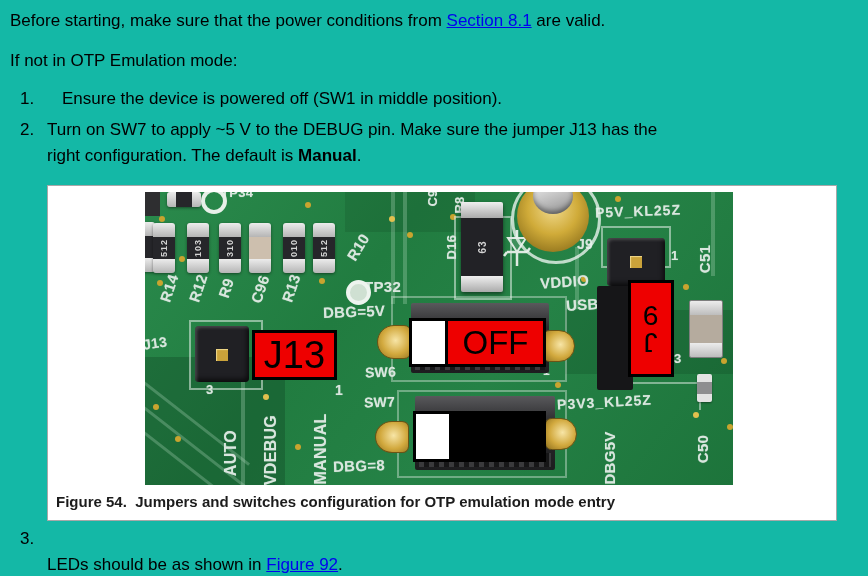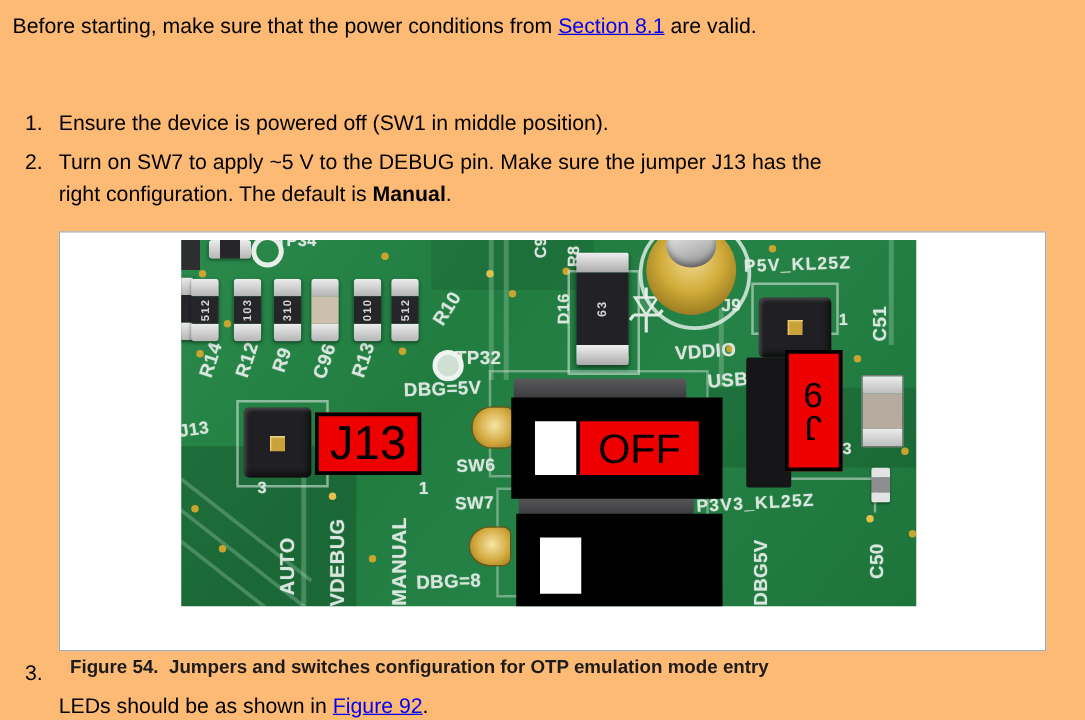--- a/index.html
+++ b/index.html
@@ -1,30 +1,30 @@
 <!DOCTYPE html>
 <html><head>
 <meta charset="utf-8">
 <style>
   html,body{margin:0;padding:0;background:#fff;}
-  .page{position:relative;width:868px;height:576px;background:#fdba74;font-family:"Liberation Sans",sans-serif;color:#000;overflow:hidden;}
+  .page{position:relative;width:868px;height:576px;background:#14b8a6;font-family:"Liberation Sans",sans-serif;color:#000;overflow:hidden;}
   .txt{position:absolute;font-size:17px;line-height:26px;white-space:nowrap;}
   .lnk{color:#0202ee;text-decoration:underline;cursor:pointer;}
   .num{position:absolute;font-size:17px;line-height:26px;}
   .fig{position:absolute;left:47px;top:185px;width:788px;height:334px;border:1px solid #a8a8a8;background:#fff;}
-  .caption{position:absolute;left:8px;top:307px;font-size:15px;font-weight:bold;color:#1c1c1c;white-space:pre-wrap;margin-top:32px;}
+  .caption{position:absolute;left:8px;top:307px;font-size:15px;font-weight:bold;color:#1c1c1c;white-space:pre-wrap;}
   .photo{position:absolute;left:97px;top:6px;width:588px;height:293px;overflow:hidden;background:linear-gradient(128deg,#2a8a4c 0%,#217c40 35%,#258246 60%,#1d743b 100%);}
   .patch{position:absolute;}
   .silk{position:absolute;color:#d9e6de;font-weight:700;font-size:14px;letter-spacing:.3px;white-space:nowrap;text-shadow:0 0 1px rgba(235,245,238,.5);}
   .vert{transform:translate(-50%,-50%) rotate(-90deg);}
   .tiltres{transform:translate(-50%,-50%) rotate(-72deg);}
   .tiltr10{transform:translate(-50%,-50%) rotate(-58deg);}
   .silkline{position:absolute;border:2px solid rgba(228,238,231,.55);}
   .redbox{position:absolute;background:#ee0000;border:3px solid #000;color:#000;display:flex;align-items:center;justify-content:center;}
-  .swgroup{position:absolute;background:#000;display:flex;gap:3px;padding:19px;}
+  .swgroup{position:absolute;background:#000;display:flex;gap:3px;padding:3px;}
   .cellred{background:#ee0000;color:#000;display:flex;align-items:center;justify-content:center;flex:1;}
   .cellwhite{background:#fff;width:33px;}
   .swbody{position:absolute;background:linear-gradient(#59595c,#2b2b2d 35%,#1d1d1f);border-radius:2px;}
   .swgroove{position:absolute;background:repeating-linear-gradient(90deg,#3a3a3c 0 5px,#161617 5px 10px);}
   .pin{position:absolute;background:radial-gradient(circle at 55% 45%,#f7e5a6,#d2a93e 55%,#91711e);border:1px solid #6b5415;}
   .jumper{position:absolute;background:#202024;border-radius:4px;box-shadow:inset 2px 2px 3px rgba(255,255,255,.18),inset -2px -3px 5px rgba(0,0,0,.65);}
   .jpin{position:absolute;width:12px;height:12px;background:#caa23a;box-shadow:inset 1px 1px 1px #f0d98c;}
   .res{position:absolute;width:22px;height:50px;border-radius:3px;overflow:hidden;box-shadow:0 1px 3px rgba(0,0,0,.45);display:flex;flex-direction:column;}
   .rescap{height:14px;background:linear-gradient(#ececec,#b5b5b5);}
   .resband{flex:1;background:#26262a;position:relative;}
@@ -35,23 +35,24 @@
 </style>
 </head>
 <body>
 
 <div class="page">
 
   <div class="txt" style="left:10px;top:8px">
     <span>Before starting, make sure that the power conditions from </span><a class="lnk">Section 8.1</a><span> are valid.</span>
   </div>
 
+  <div class="txt" style="left:10px;top:48px">If not in OTP Emulation mode:</div>
 
   <div class="num" style="left:20px;top:86px">1.</div>
-  <div class="txt" style="left:47px;top:86px">Ensure the device is powered off (SW1 in middle position).</div>
+  <div class="txt" style="left:62px;top:86px">Ensure the device is powered off (SW1 in middle position).</div>
 
   <div class="num" style="left:20px;top:117px">2.</div>
   <div class="txt" style="left:47px;top:117px">
     <span>Turn on SW7 to apply ~5 V to the DEBUG pin. Make sure the jumper J13 has the</span><br>
     <span>right configuration. The default is </span><b>Manual</b><span>.</span>
   </div>
 
   <div class="fig">
 
     <div class="photo">

